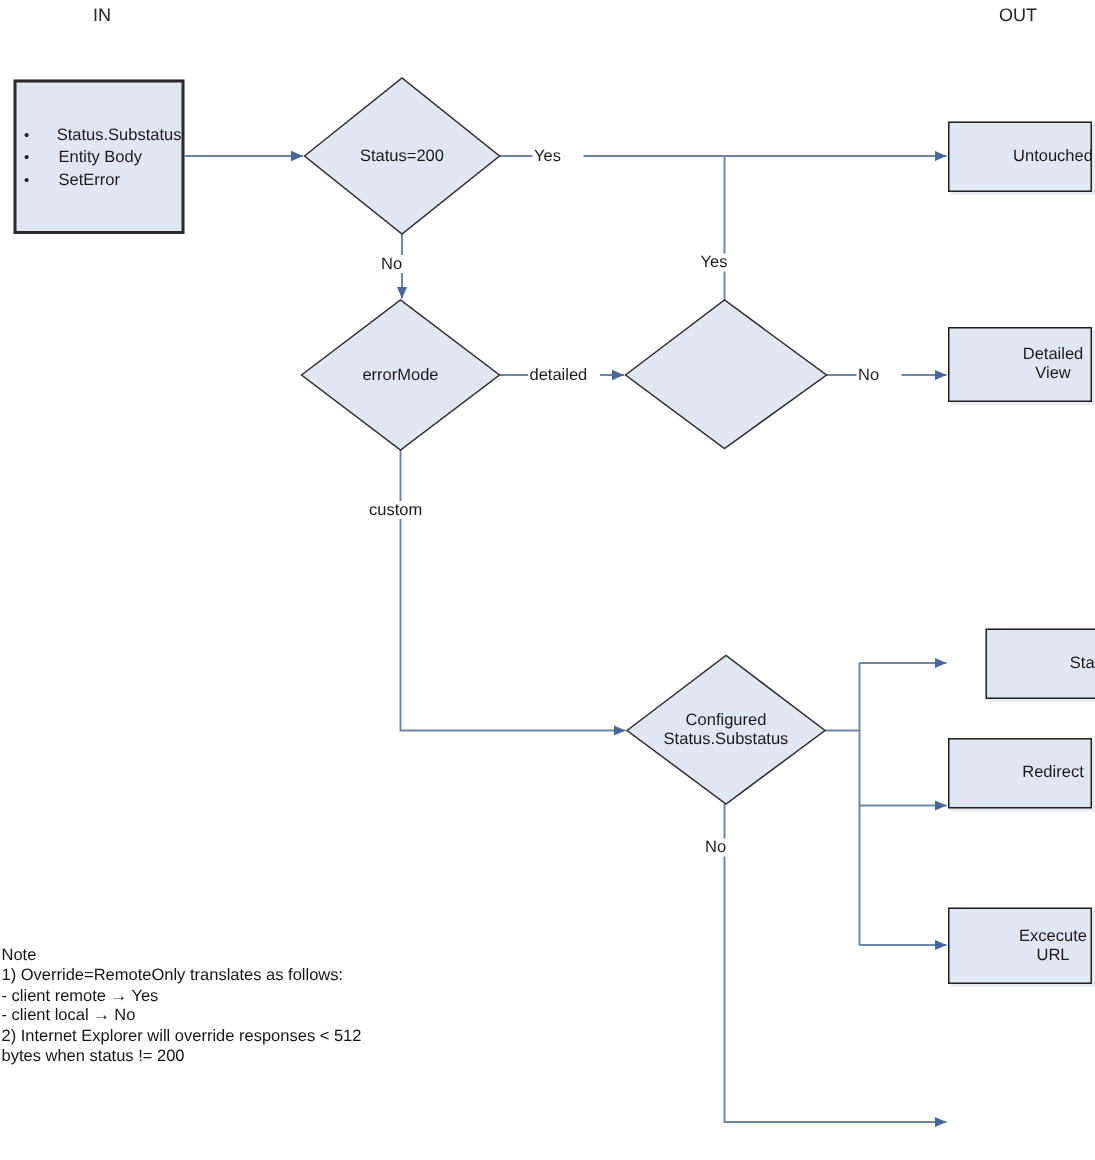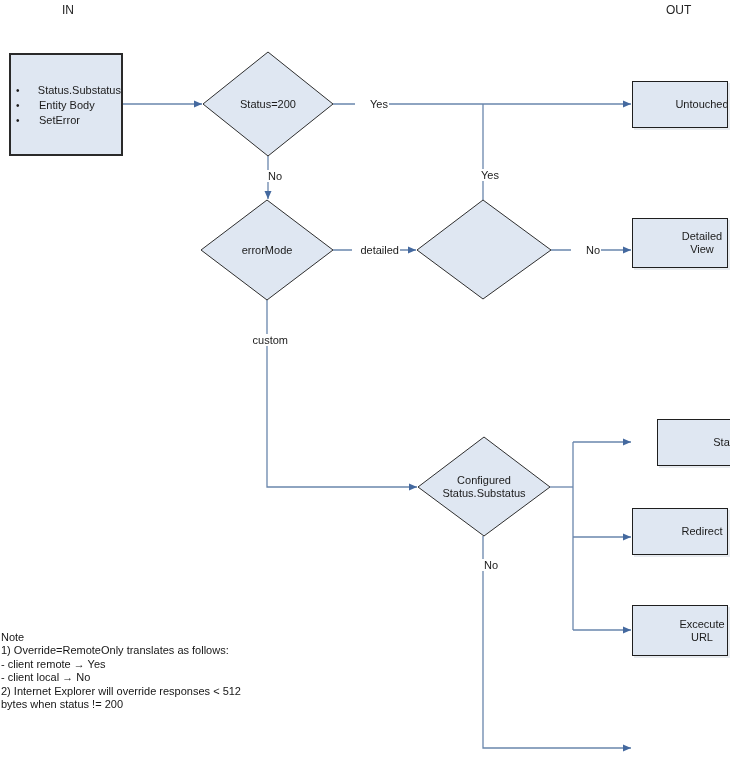--- a/index.html
+++ b/index.html
@@ -29,21 +29,21 @@
     padding-left:44px;
   }
   .wrap-narrow{display:inline-block;max-width:58px;}
   .diamond-label{
     position:absolute;display:flex;align-items:center;justify-content:center;
     text-align:center;font-size:11px;line-height:13px;color:var(--text);
     pointer-events:none;
   }
   .edge-label{
     position:absolute;font-size:11px;line-height:12px;color:var(--text);
-    background:#ffffff;text-align:right;padding:0 1px;
+    background:#ffffff;text-align:left;padding:0 1px;
   }
   .input-box{
     position:absolute;left:9px;top:53px;width:114px;height:103px;box-sizing:border-box;
     background:var(--shape-fill);border:2px solid #2a2a2a;
     font-size:11px;line-height:15px;color:var(--text);
   }
   .input-list{padding-top:28px;}
   .li-row{display:flex;align-items:flex-start;}
   .li-bullet{width:8px;margin-left:5px;font-size:10px;}
   .li-text{margin-left:15px;white-space:nowrap;}
@@ -118,21 +118,21 @@
 
   <div class="node-box" style="left:632px;top:81px;height:47px;">
     <span>Untouched</span>
   </div>
   <div class="node-box" style="left:632px;top:218px;height:50px;">
     <span class="wrap-narrow">Detailed View</span>
   </div>
   <div class="node-box" style="left:632px;top:419px;height:47px;margin-left:25px;">
     <span>Static</span>
   </div>
-  <div class="node-box" style="left:632px;top:508px;height:47px;">
+  <div class="node-box" style="left:632px;top:492px;height:47px;">
     <span>Redirect</span>
   </div>
   <div class="node-box" style="left:632px;top:605px;height:51px;">
     <span>Excecute URL</span>
   </div>
 
   <div class="edge-label" style="left:355px;top:98px;width:32px;">Yes</div>
   <div class="edge-label" style="left:253px;top:170px;width:28px;">No</div>
   <div class="edge-label" style="left:466px;top:169px;width:32px;">Yes</div>
   <div class="edge-label" style="left:352px;top:244px;width:46px;">detailed</div>

